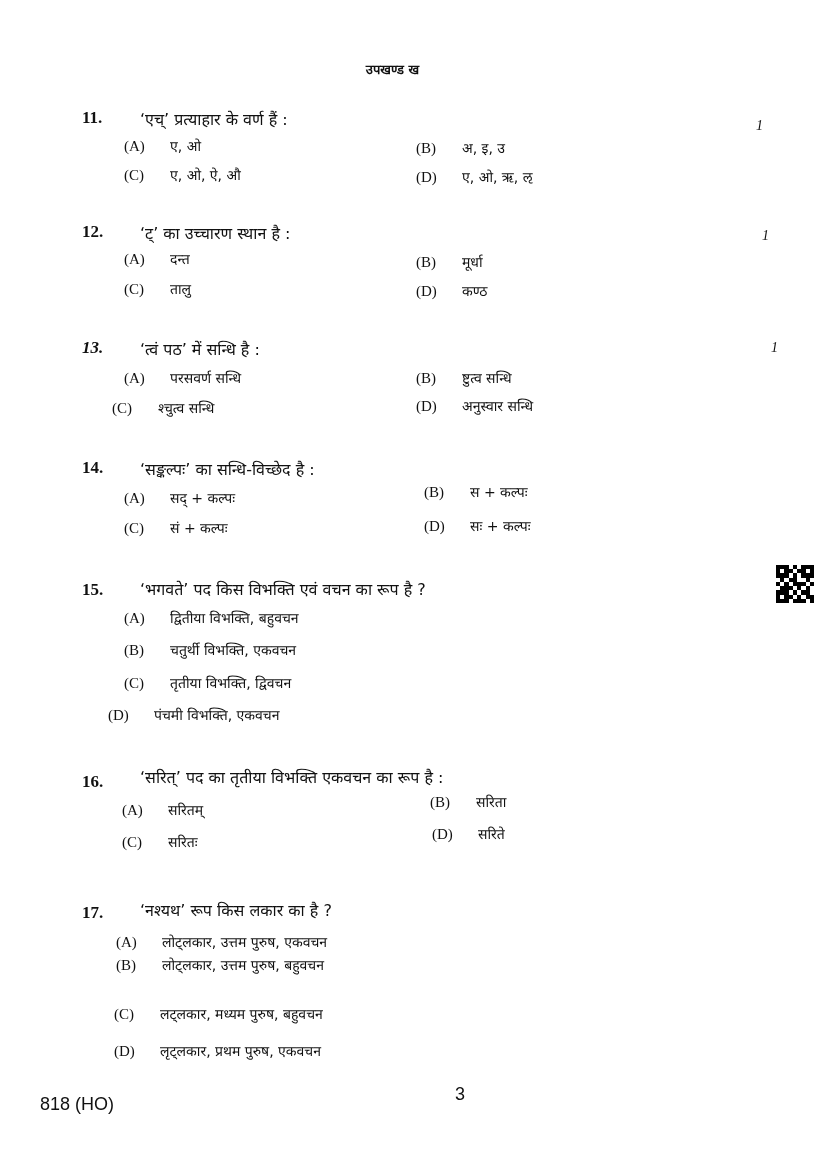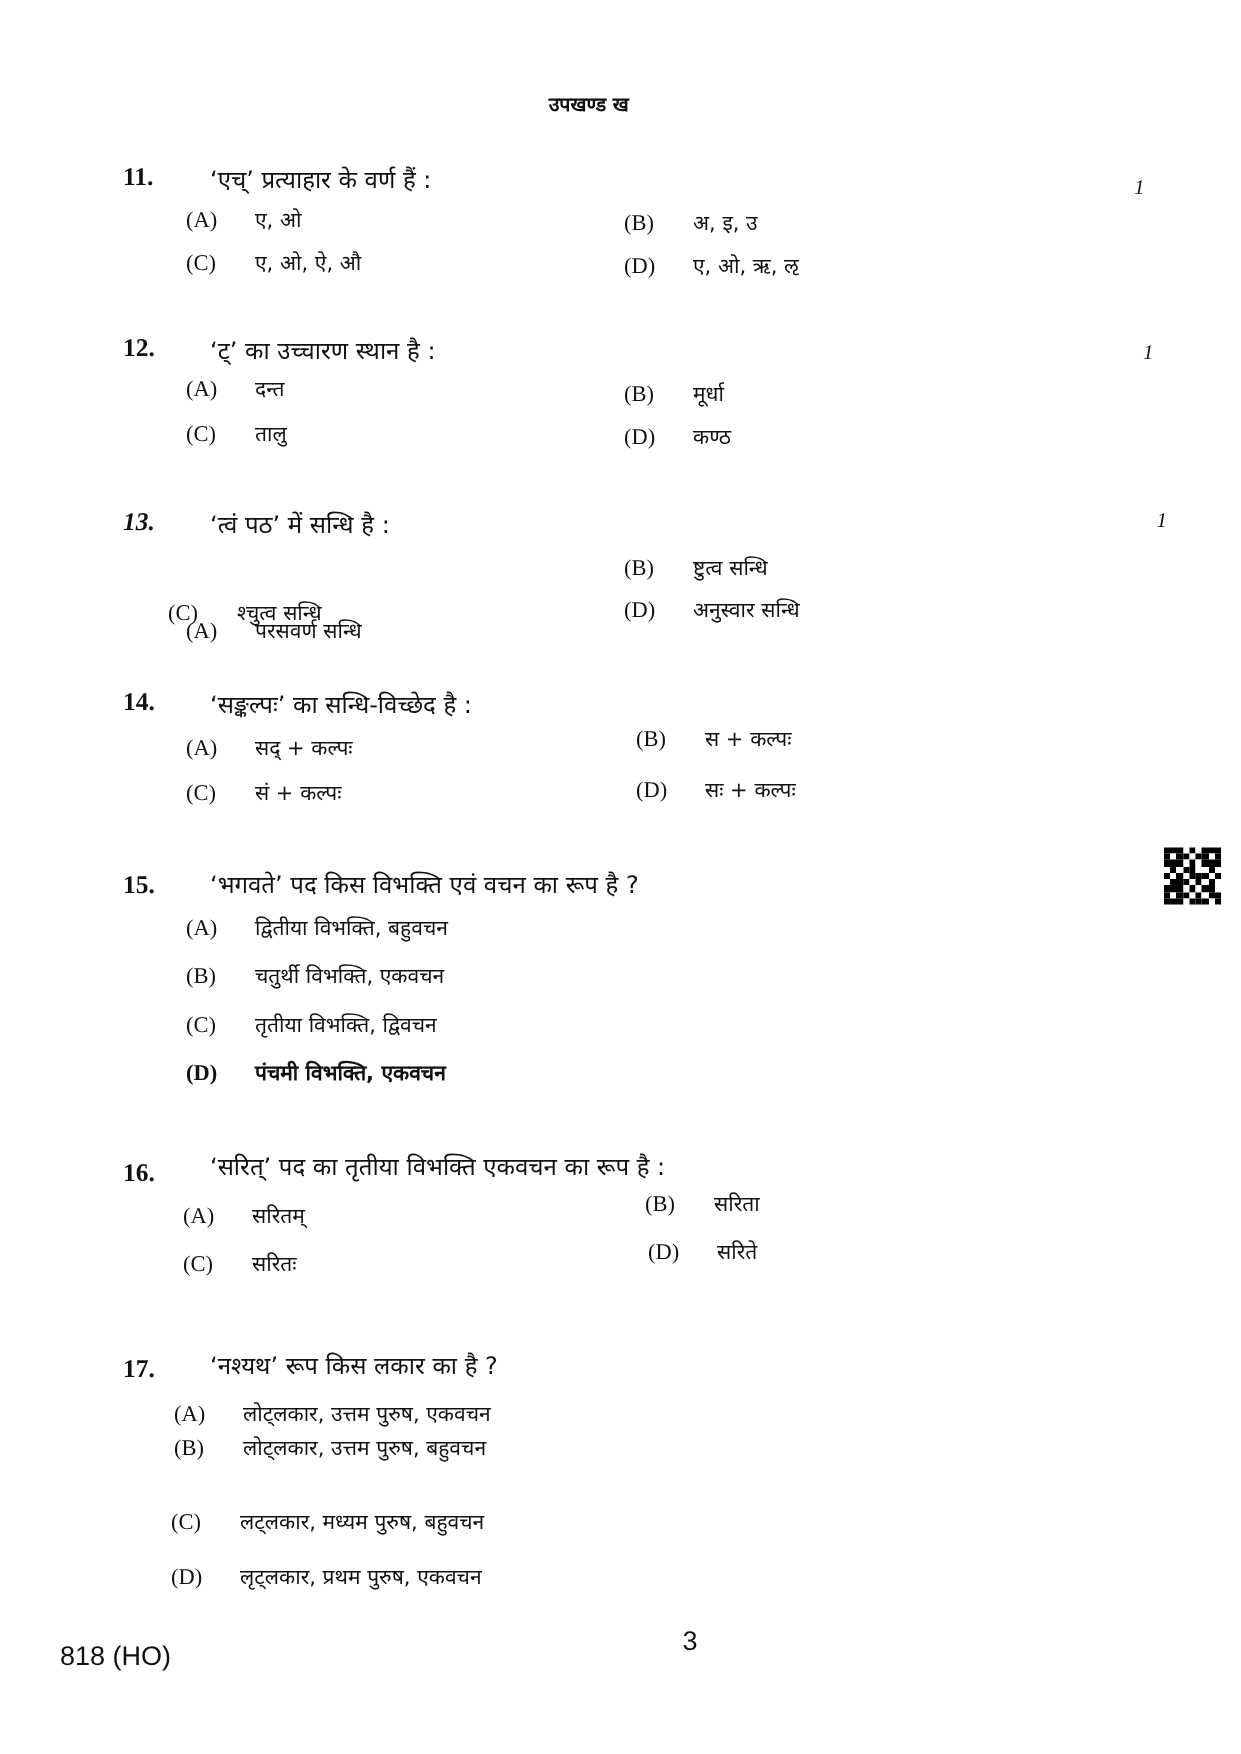--- a/index.html
+++ b/index.html
@@ -66,42 +66,42 @@
   <div class="opt" style="left:124px; top:27px;"><span class="lbl">(A)</span><span class="val">दन्त</span></div>
   <div class="opt" style="left:416px; top:30px;"><span class="lbl">(B)</span><span class="val">मूर्धा</span></div>
   <div class="opt" style="left:124px; top:57px;"><span class="lbl">(C)</span><span class="val">तालु</span></div>
   <div class="opt" style="left:416px; top:59px;"><span class="lbl">(D)</span><span class="val">कण्ठ</span></div>
 </div>
 
 <div class="q" style="top:338px;">
   <span class="q-num" style="top:0;font-style:italic;">13.</span>
   <span class="q-text" style="top:0;">‘त्वं पठ’ में सन्धि है :</span>
   <span class="marks" style="left:771px; top:2px;">1</span>
-  <div class="opt" style="left:124px; top:30px;margin-top:42px;"><span class="lbl">(A)</span><span class="val">परसवर्ण सन्धि</span></div>
+  <div class="opt" style="left:124px; top:30px;"><span class="lbl">(A)</span><span class="val">परसवर्ण सन्धि</span></div>
   <div class="opt" style="left:416px; top:30px;"><span class="lbl">(B)</span><span class="val">ष्टुत्व सन्धि</span></div>
   <div class="opt" style="left:112px; top:60px;"><span class="lbl">(C)</span><span class="val">श्चुत्व सन्धि</span></div>
   <div class="opt" style="left:416px; top:58px;"><span class="lbl">(D)</span><span class="val">अनुस्वार सन्धि</span></div>
 </div>
 
 <div class="q" style="top:458px;">
   <span class="q-num" style="top:0;">14.</span>
   <span class="q-text" style="top:0;">‘सङ्कल्पः’ का सन्धि-विच्छेद है :</span>
   <div class="opt" style="left:124px; top:30px;"><span class="lbl">(A)</span><span class="val">सद् + कल्पः</span></div>
   <div class="opt" style="left:424px; top:24px;"><span class="lbl">(B)</span><span class="val">स + कल्पः</span></div>
   <div class="opt" style="left:124px; top:60px;"><span class="lbl">(C)</span><span class="val">सं + कल्पः</span></div>
   <div class="opt" style="left:424px; top:58px;"><span class="lbl">(D)</span><span class="val">सः + कल्पः</span></div>
 </div>
 
 <div class="q" style="top:578px;">
   <span class="q-num" style="top:2px;">15.</span>
   <span class="q-text" style="top:0;">‘भगवते’ पद किस विभक्ति एवं वचन का रूप है ?</span>
   <div class="opt" style="left:124px; top:30px;"><span class="lbl">(A)</span><span class="val">द्वितीया विभक्ति, बहुवचन</span></div>
   <div class="opt" style="left:124px; top:62px;"><span class="lbl">(B)</span><span class="val">चतुर्थी विभक्ति, एकवचन</span></div>
   <div class="opt" style="left:124px; top:95px;"><span class="lbl">(C)</span><span class="val">तृतीया विभक्ति, द्विवचन</span></div>
-  <div class="opt" style="left:124px; top:127px;font-weight:bold;"><span class="lbl">(D)</span><span class="val">पंचमी विभक्ति, एकवचन</span></div>
+  <div class="opt" style="left:108px; top:127px;"><span class="lbl">(D)</span><span class="val">पंचमी विभक्ति, एकवचन</span></div>
 </div>
 
 <div class="qr">
   <span></span>
     <span></span>
     <span></span>
     <span class="w"></span>
     <span></span>
     <span class="w"></span>
     <span></span>

